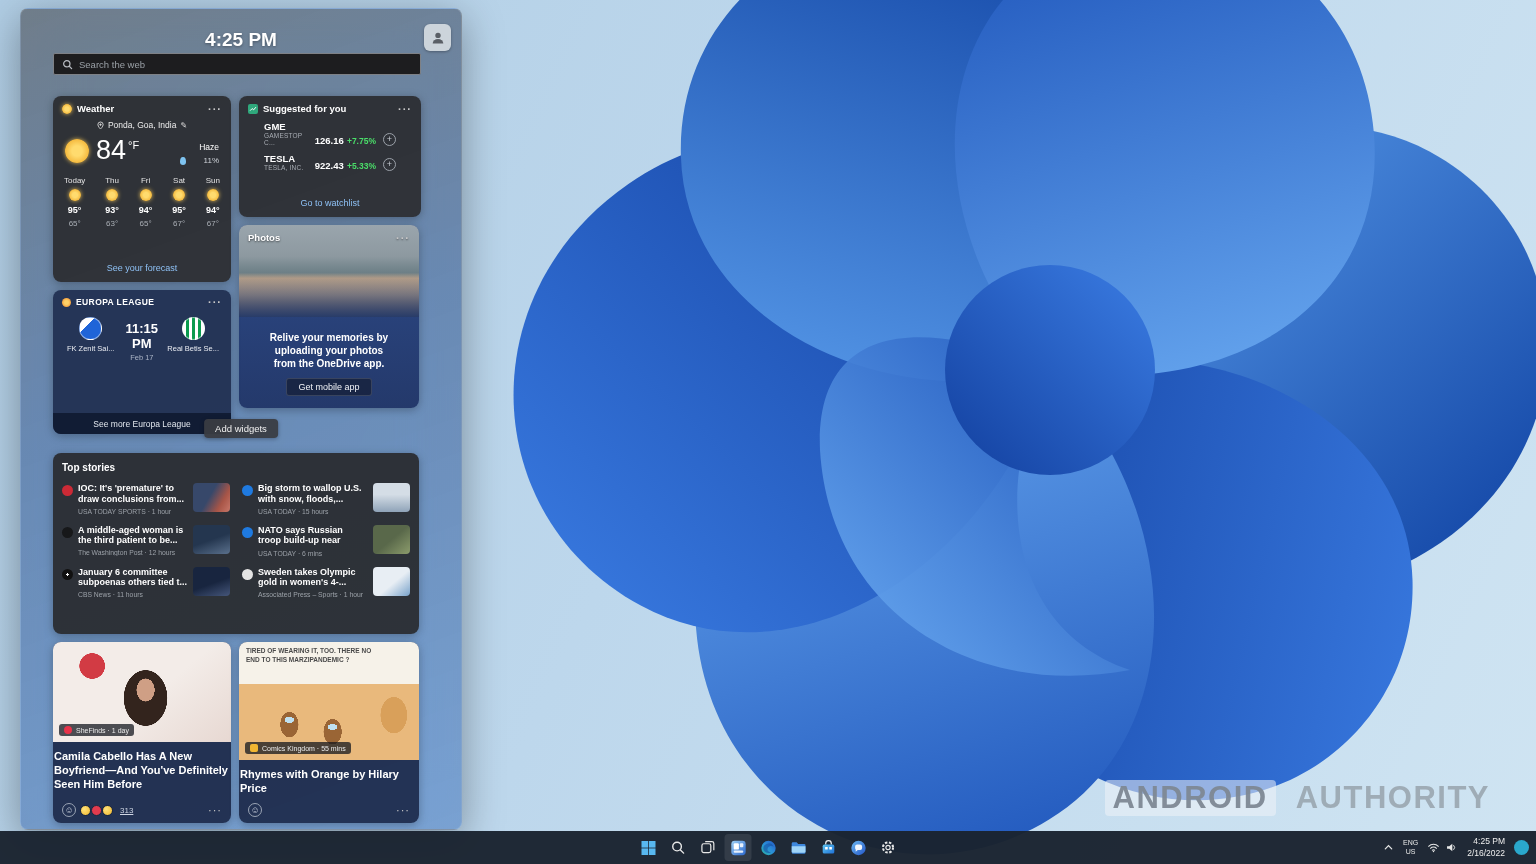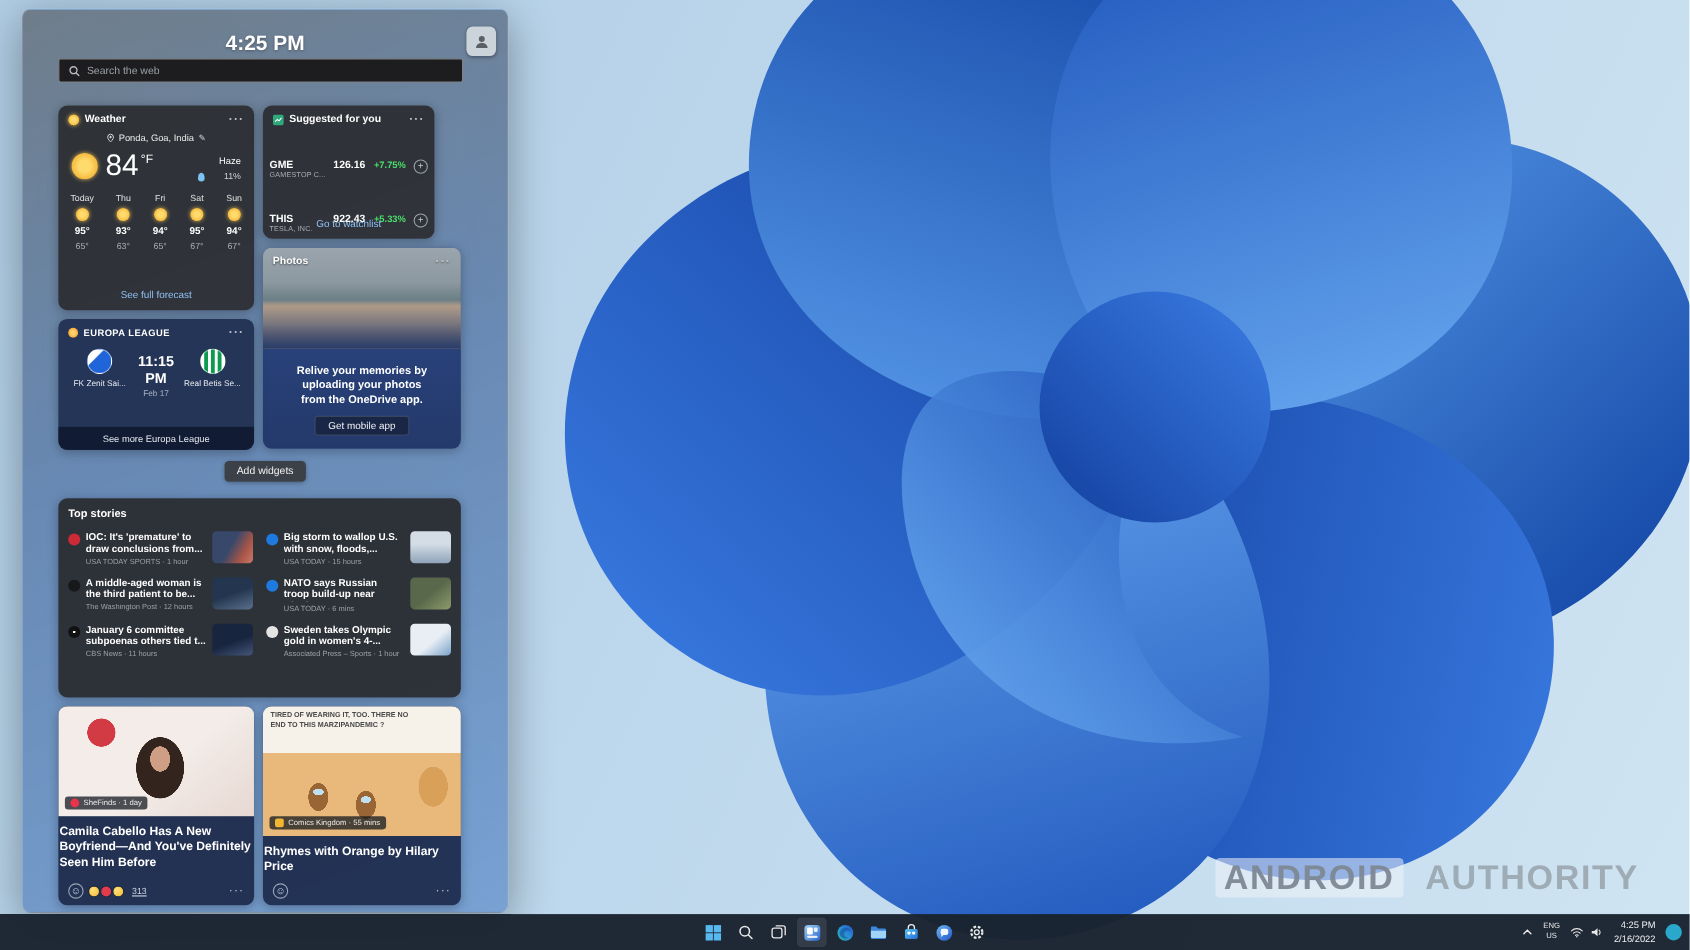--- a/index.html
+++ b/index.html
@@ -56,22 +56,22 @@
   .humidity { display:flex; align-items:center; gap:18px; justify-content:flex-end; color:#cfd4da; font-size:8px; margin-top:2px; }
   .droplet { width:6px; height:8px; background:#7ec3f0; border-radius:50% 50% 55% 55%/65% 65% 40% 40%; }
   .forecast-row { display:flex; justify-content:space-between; padding:10px 11px 0; }
   .fc-col { display:flex; flex-direction:column; align-items:center; gap:4px; }
   .fc-day { font-size:8px; color:#e2e2e2; }
   .fc-high { font-size:9px; font-weight:600; }
   .fc-low { font-size:8px; color:#a9aeb5; }
   .card-link { position:absolute; bottom:9px; width:100%; text-align:center; font-size:9px; color:#8ec1f5; cursor:pointer; }
 
   
-  .stocks-card { left:218px; top:87px; width:156px; height:121px; }
-  .stock-row { display:flex; align-items:flex-start; padding:4px 6px 3px;margin-top:24px; }
+  .stocks-card { left:218px; top:87px; width:182px; height:121px; }
+  .stock-row { display:flex; align-items:flex-end; padding:4px 25px 3px; }
   .stock-left { width:66px; }
   .stock-sym { font-size:9.5px; font-weight:700; }
   .stock-name { font-size:6.5px; color:#a8adb4; letter-spacing:.2px; }
   .stock-price { margin-left:auto; font-size:9.5px; font-weight:600; }
   .stock-change { width:42px; text-align:right; font-size:8.5px; font-weight:700; color:#4ade6a; }
   .watch-add { width:13px; height:13px; margin-left:7px; border:1px solid #9aa0a8; border-radius:50%;
                color:#c5cad1; font-size:9px; line-height:11px; text-align:center; cursor:pointer; flex:none; }
 
   
   .photos-card { left:218px; top:216px; width:180px; height:183px;
@@ -82,21 +82,21 @@
     background:linear-gradient(180deg,rgba(40,60,105,0) 52%,rgba(40,60,105,0.85) 92%,rgba(40,60,105,1) 100%); }
   .photos-header { position:absolute; top:0; left:0; right:0; z-index:2; display:flex; align-items:center;
     padding:7px 9px 3px; font-size:9.5px; font-weight:600; text-shadow:0 1px 2px rgba(0,0,0,.55); }
   .photos-msg { position:relative; z-index:2; margin-top:14px; padding:0 24px; text-align:center;
     font-size:10px; font-weight:700; line-height:1.3; }
   .get-app-btn { display:block; margin:8px auto 0; width:max-content; padding:3px 11px;
     background:rgba(22,32,58,0.78); border:1px solid rgba(255,255,255,0.14); border-radius:3px;
     font-size:9px; color:#f0f2f6; cursor:pointer; }
 
   
-  .europa-card { left:32px; top:281px; width:178px; height:119px; background:rgba(33,48,82,0.94); }
+  .europa-card { left:32px; top:281px; width:178px; height:144px; background:rgba(33,48,82,0.94); }
   .europa-title { font-size:8.5px; letter-spacing:.4px; font-weight:700; }
   .europa-icon { width:9px; height:9px; border-radius:50%; background:radial-gradient(circle,#ffd268 30%,#f08c2e 90%); }
   .match { display:flex; align-items:flex-start; justify-content:space-between; padding:7px 12px 0; }
   .team { display:flex; flex-direction:column; align-items:center; gap:4px; width:56px; }
   .team-logo { width:23px; height:23px; border-radius:50%; border:1px solid rgba(255,255,255,.5); }
   .logo-zenit { background:linear-gradient(135deg,#ffffff 34%,#1f64d8 34%); }
   .logo-betis { background:repeating-linear-gradient(90deg,#ffffff 0 3px,#0c9a4e 3px 6px); }
   .team-name { font-size:7.5px; color:#e8ebf1; white-space:nowrap; }
   .match-center { text-align:center; padding-top:4px; }
   .match-time { font-size:13px; font-weight:700; }
@@ -286,21 +286,21 @@
           <span class="fc-high">95°</span>
           <span class="fc-low">67°</span>
         </div>
         <div class="fc-col">
           <span class="fc-day">Sun</span>
           <span class="sun sun-sm"></span>
           <span class="fc-high">94°</span>
           <span class="fc-low">67°</span>
         </div>
       </div>
-      <div class="card-link">See full forecast</div>
+      <div class="card-link">See your forecast</div>
     </div>
 
     <div class="card stocks-card">
       <div class="card-header">
         <svg width="10" height="10" viewBox="0 0 12 12">
           <rect width="12" height="12" rx="2.5" fill="#2fa87c"></rect>
           <polyline points="2.5,8 5,5.5 6.8,7 9.5,3.8" fill="none" stroke="#fff" stroke-width="1.2"></polyline>
         </svg>
         <span>Suggested for you</span>
         <span class="menu-dots">···</span>
@@ -309,21 +309,21 @@
         <span class="stock-left">
           <div class="stock-sym">GME</div>
           <div class="stock-name">GAMESTOP C...</div>
         </span>
         <span class="stock-price">126.16</span>
         <span class="stock-change">+7.75%</span>
         <span class="watch-add">+</span>
       </div>
       <div class="stock-row">
         <span class="stock-left">
-          <div class="stock-sym">THIS</div>
+          <div class="stock-sym">TESLA</div>
           <div class="stock-name">TESLA, INC.</div>
         </span>
         <span class="stock-price">922.43</span>
         <span class="stock-change">+5.33%</span>
         <span class="watch-add">+</span>
       </div>
       <div class="card-link">Go to watchlist</div>
     </div>
 
     <div class="card photos-card">

